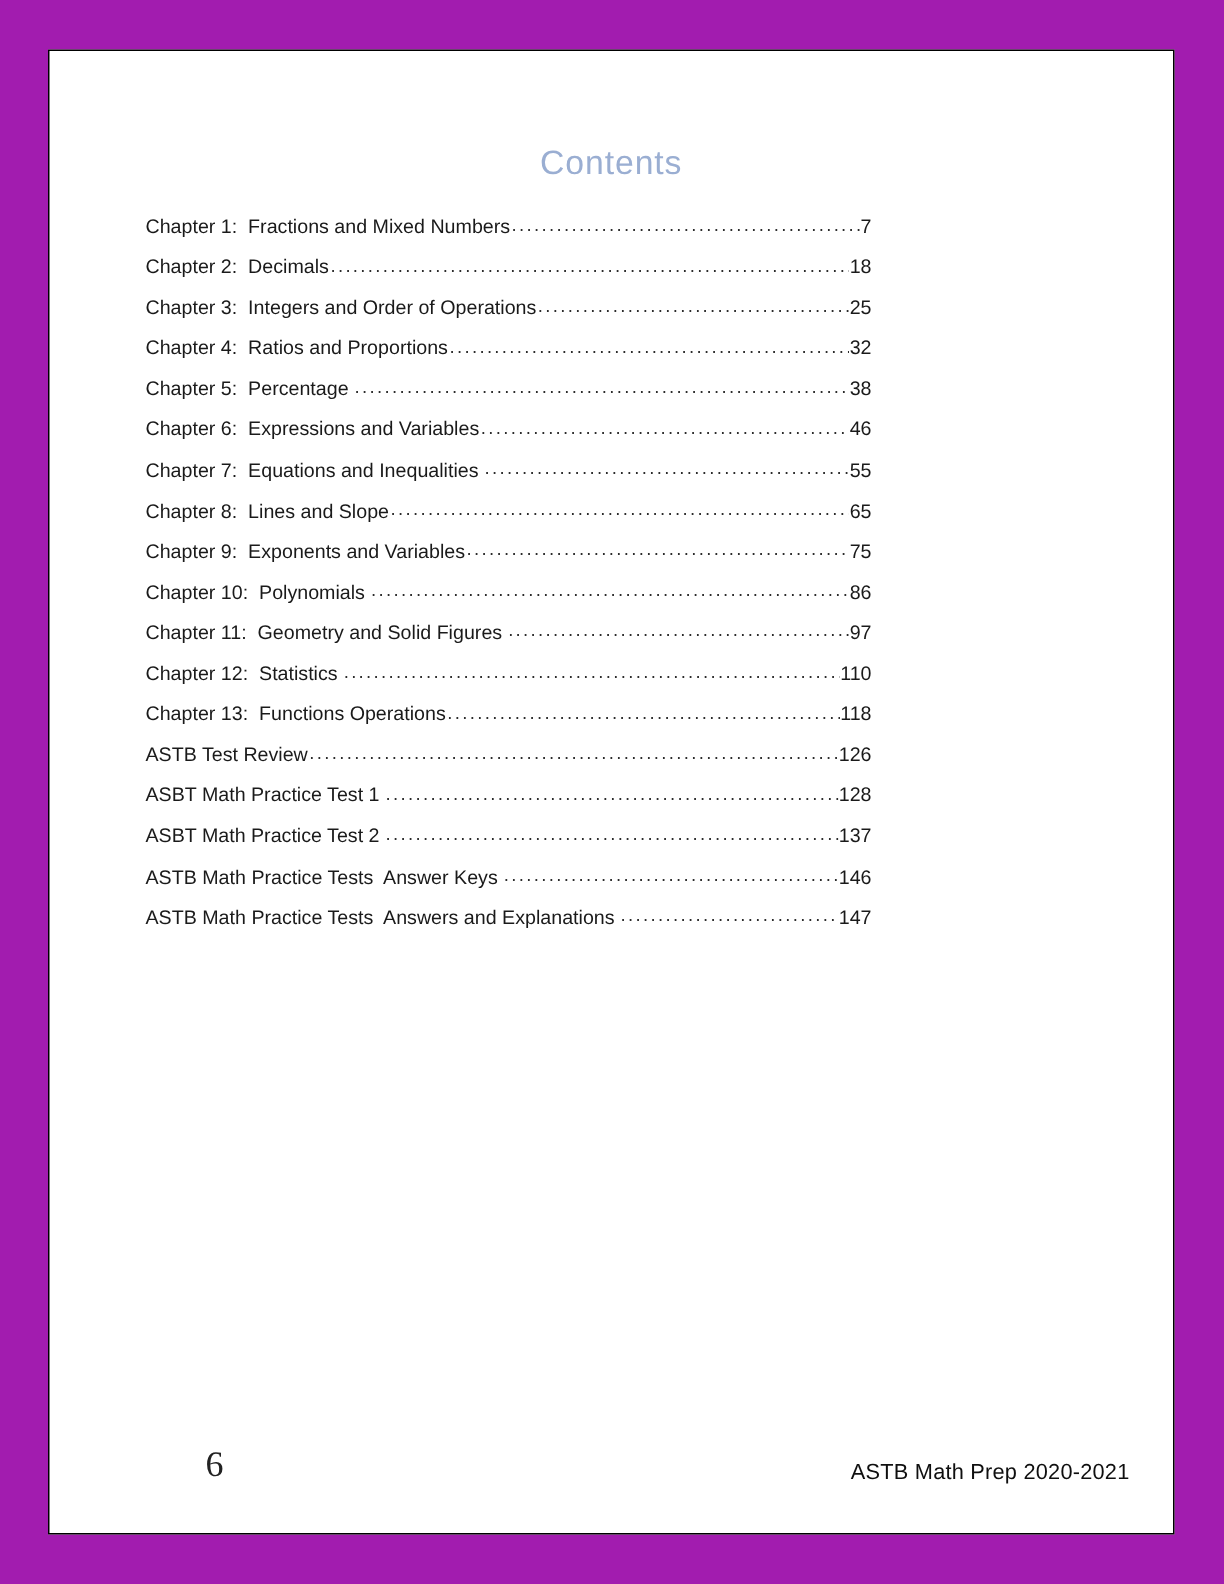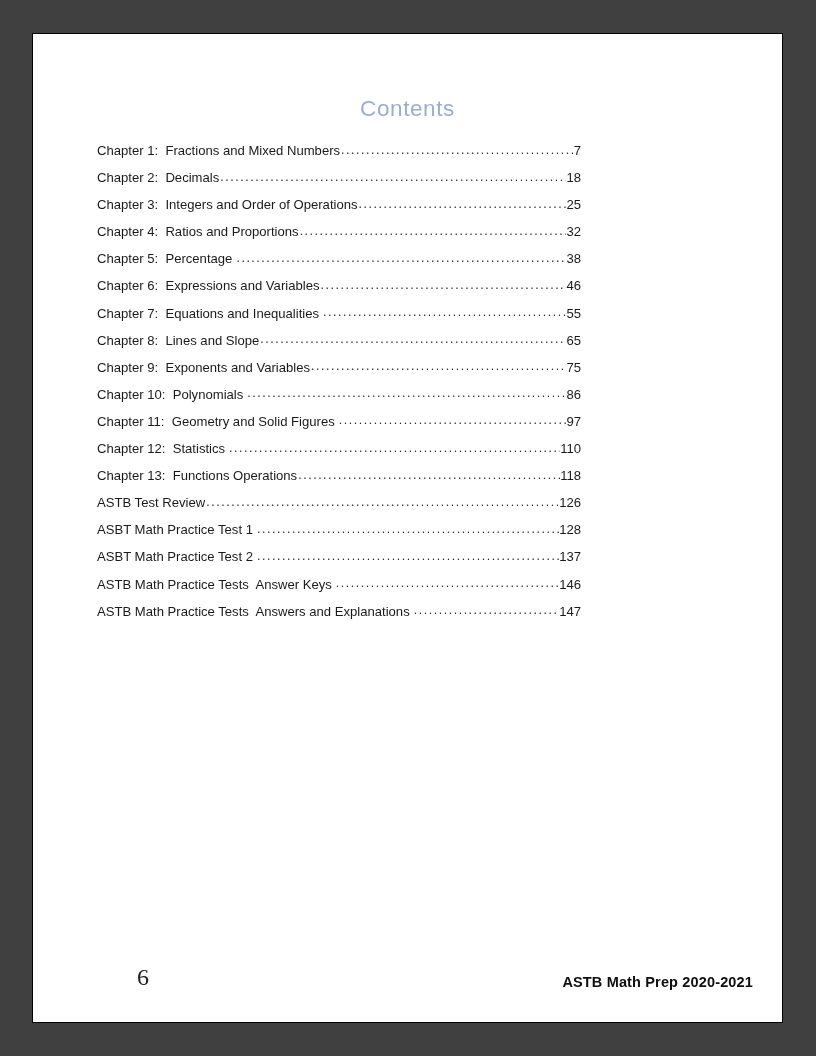--- a/index.html
+++ b/index.html
@@ -12,21 +12,21 @@
     width: 816px;
     height: 1056px;
     font-family: "Liberation Sans", sans-serif;
     -webkit-font-smoothing: antialiased;
   }
 
   .page-canvas {
     position: relative;
     width: 816px;
     height: 1056px;
-    background: #404040;
+    background: #a21caf;
     overflow: hidden;
   }
 
   
   .page-border {
     position: absolute;
     left: 32px;
     top: 33px;
     width: 751px;
     height: 990px;
@@ -114,21 +114,21 @@
     font-weight: 400;
   }
 
   .footer-title {
     position: absolute;
     left: 300px;
     top: 940px;
     width: 420px;
     text-align: right;
     font-size: 14.5px;
-    font-weight: 700;
+    font-weight: 400;
     color: #0f0f0f;
     letter-spacing: 0.15px;
     font-family: "Liberation Sans", sans-serif;
   }
 </style>
 </head>
 <body>
 
 <div class="page-canvas">
   <div class="page-border">

